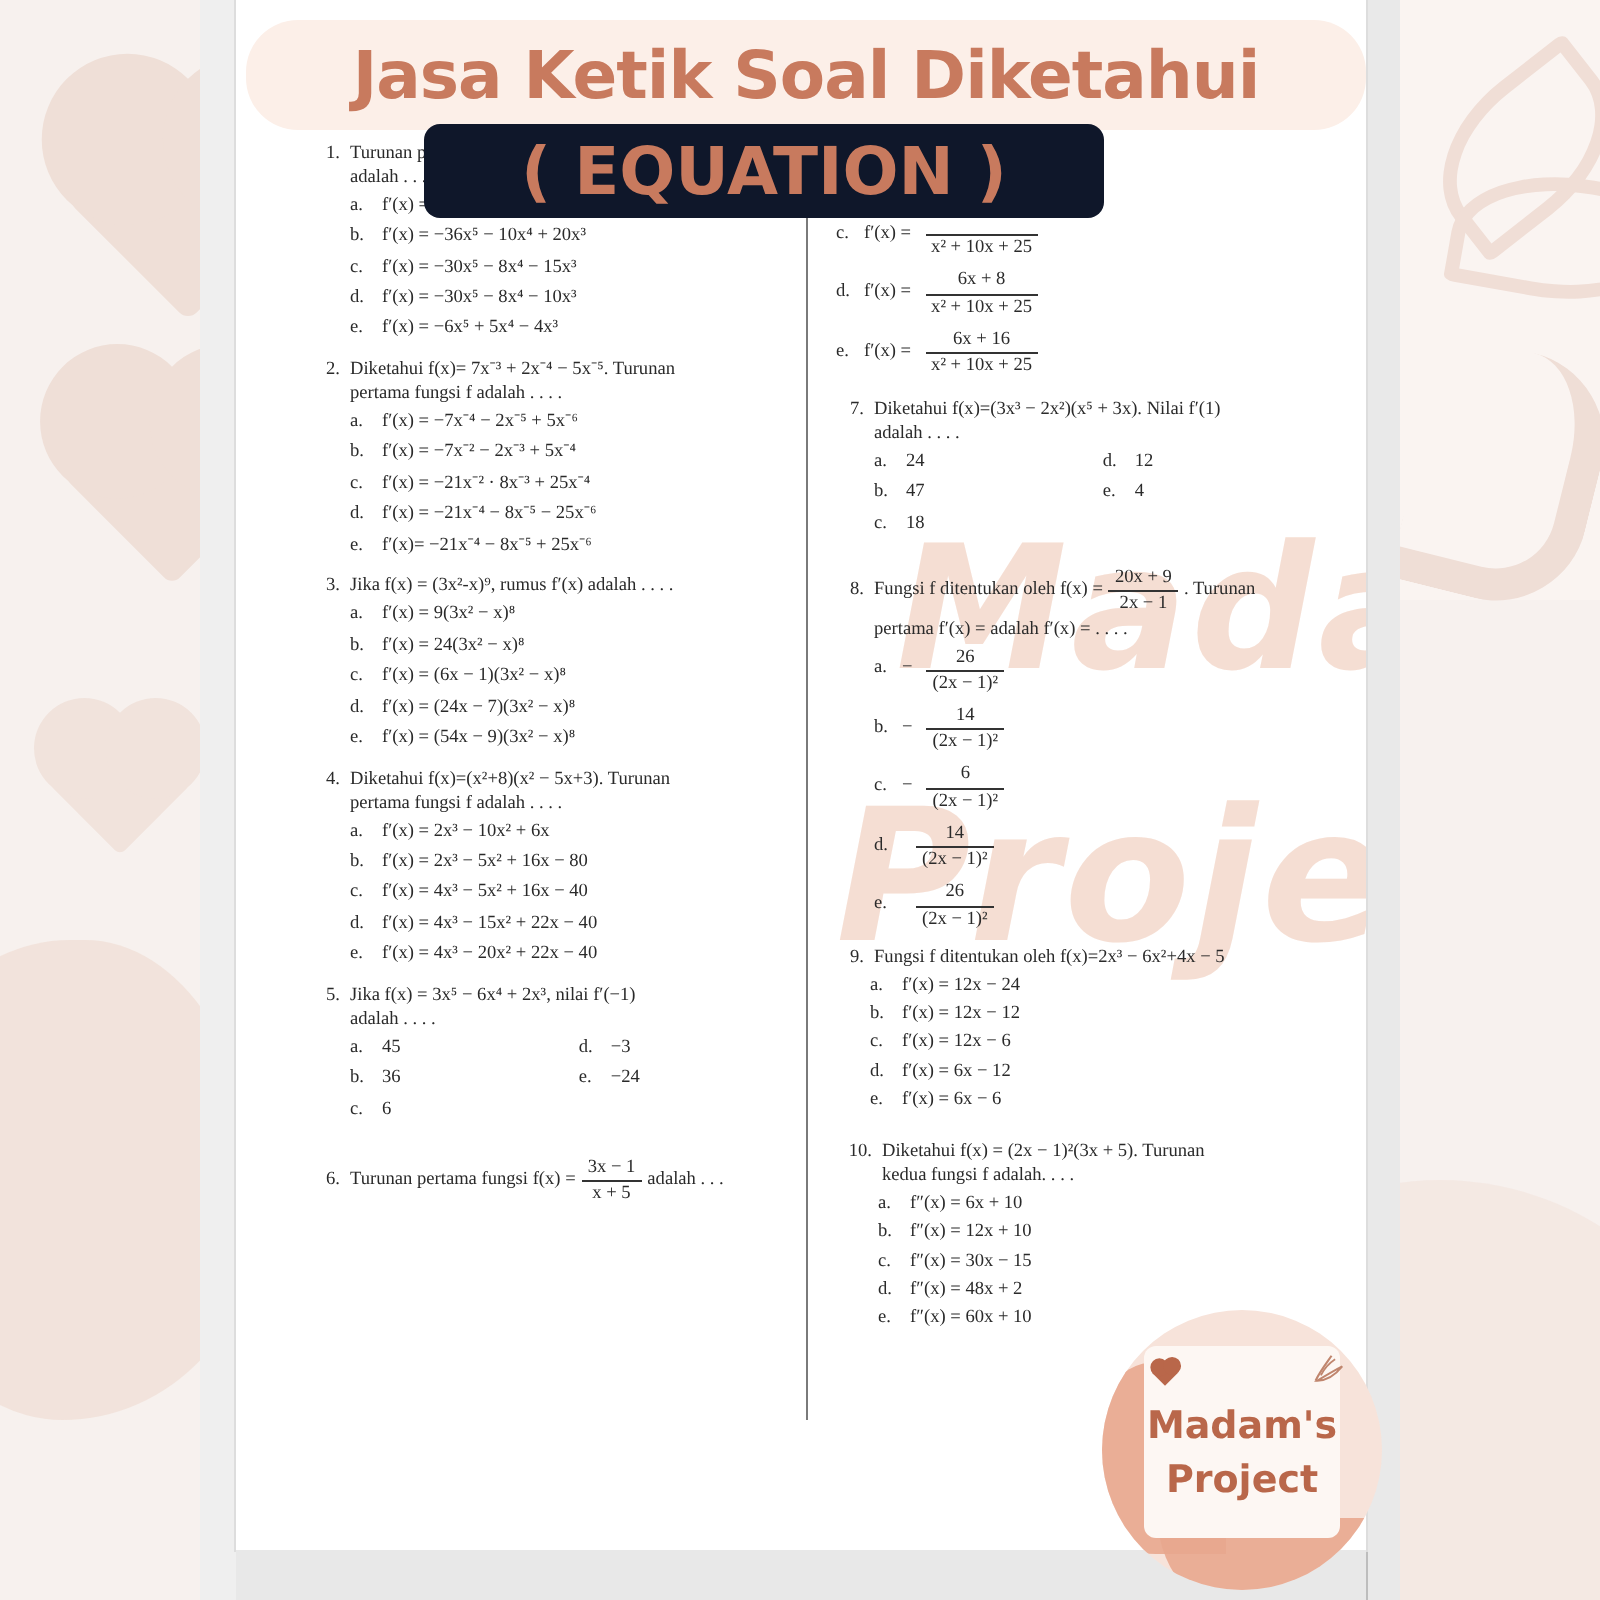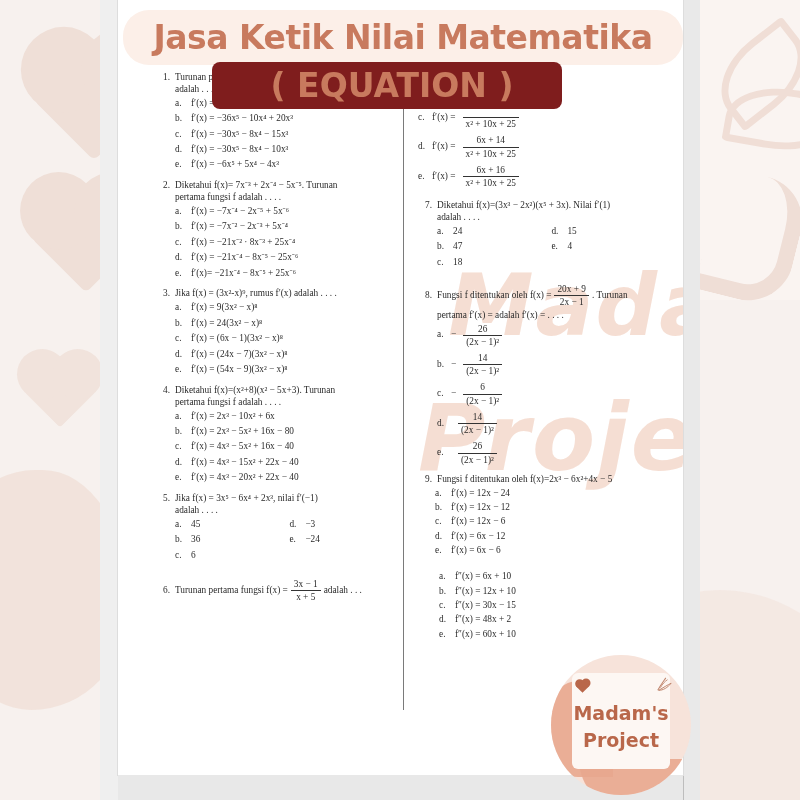--- a/index.html
+++ b/index.html
@@ -107,22 +107,22 @@
     position:absolute;left:123px;top:10px;width:560px;height:55px;
     background:#FCEFE8;border-radius:26px;
     display:flex;align-items:center;justify-content:center;
   }
   .banner-title{
     color:#C87A5E;font-family:"DejaVu Sans",sans-serif;font-weight:700;
     font-size:33px;letter-spacing:-.5px;white-space:nowrap;
   }
   .subbanner{
     position:absolute;left:212px;top:62px;width:340px;height:47px;
-    background:#7f1d1d;border-radius:8px;
-    display:flex;align-items:center;justify-content:center;padding-left:10px;
+    background:#0f172a;border-radius:8px;
+    display:flex;align-items:center;justify-content:center;
   }
   .subbanner-title{
     color:#C87A5E;font-family:"DejaVu Sans",sans-serif;font-weight:700;
     font-size:33px;letter-spacing:0px;white-space:nowrap;
   }
 
   
   .logo{
     position:absolute;left:551px;top:655px;width:140px;height:140px;
     border-radius:50%;background:#F7E3DA;overflow:hidden;
@@ -361,21 +361,21 @@
           <span>f′(x) =</span>
           <span class="frac">
             <span class="num">&nbsp;</span>
             <span class="den">x² + 10x + 25</span>
           </span>
         </div>
         <div class="opt-frac" style="margin-bottom:6px">
           <span class="opt-l">d.</span>
           <span>f′(x) =</span>
           <span class="frac">
-            <span class="num">6x + 14</span>
+            <span class="num">6x + 8</span>
             <span class="den">x² + 10x + 25</span>
           </span>
         </div>
         <div class="opt-frac" style="margin-bottom:6px">
           <span class="opt-l">e.</span>
           <span>f′(x) =</span>
           <span class="frac">
             <span class="num">6x + 16</span>
             <span class="den">x² + 10x + 25</span>
           </span>
@@ -399,21 +399,21 @@
                 <span class="opt-b">47</span>
               </div>
             <div class="opt">
                 <span class="opt-l">c.</span>
                 <span class="opt-b">18</span>
               </div>
           </div>
           <div class="c2">
             <div class="opt">
                 <span class="opt-l">d.</span>
-                <span class="opt-b">15</span>
+                <span class="opt-b">12</span>
               </div>
             <div class="opt">
                 <span class="opt-l">e.</span>
                 <span class="opt-b">4</span>
               </div>
           </div>
         </div>
       </div>
 
       <div class="q" style="margin-top:12px">
@@ -496,20 +496,25 @@
               <span class="opt-b">f′(x) = 6x − 12</span>
             </div>
           <div class="opt" style="margin-bottom:2.5px">
               <span class="opt-l">e.</span>
               <span class="opt-b">f′(x) = 6x − 6</span>
             </div>
         </div>
       </div>
 
       <div class="q" style="margin-top:14px">
+        <div class="q-head">
+          <span class="q-num" style="min-width:18px">10.</span>
+          <span class="q-text">Diketahui f(x) = (2x − 1)²(3x + 5). Turunan</span>
+        </div>
+        <div style="padding-left:23px">kedua fungsi f adalah. . . .</div>
         <div class="opts" style="padding-left:21px">
           <div class="opt" style="margin-bottom:2.5px">
               <span class="opt-l">a.</span>
               <span class="opt-b">f″(x) = 6x + 10</span>
             </div>
           <div class="opt" style="margin-bottom:2.5px">
               <span class="opt-l">b.</span>
               <span class="opt-b">f″(x) = 12x + 10</span>
             </div>
           <div class="opt" style="margin-bottom:2.5px">
@@ -526,21 +531,21 @@
             </div>
         </div>
       </div>
 
     </div>
   </div>
 </div>
 <div class="paper-bottom"></div>
 
 <div class="banner">
-  <span class="banner-title">Jasa Ketik Nilai Matematika</span>
+  <span class="banner-title">Jasa Ketik Soal Diketahui</span>
 </div>
 <div class="subbanner">
   <span class="subbanner-title">( EQUATION )</span>
 </div>
 
 <div class="logo">
   <div class="logo-arc"></div>
   <div class="logo-arc2"></div>
   <div class="logo-card"></div>
   <div class="logo-heart"></div>

